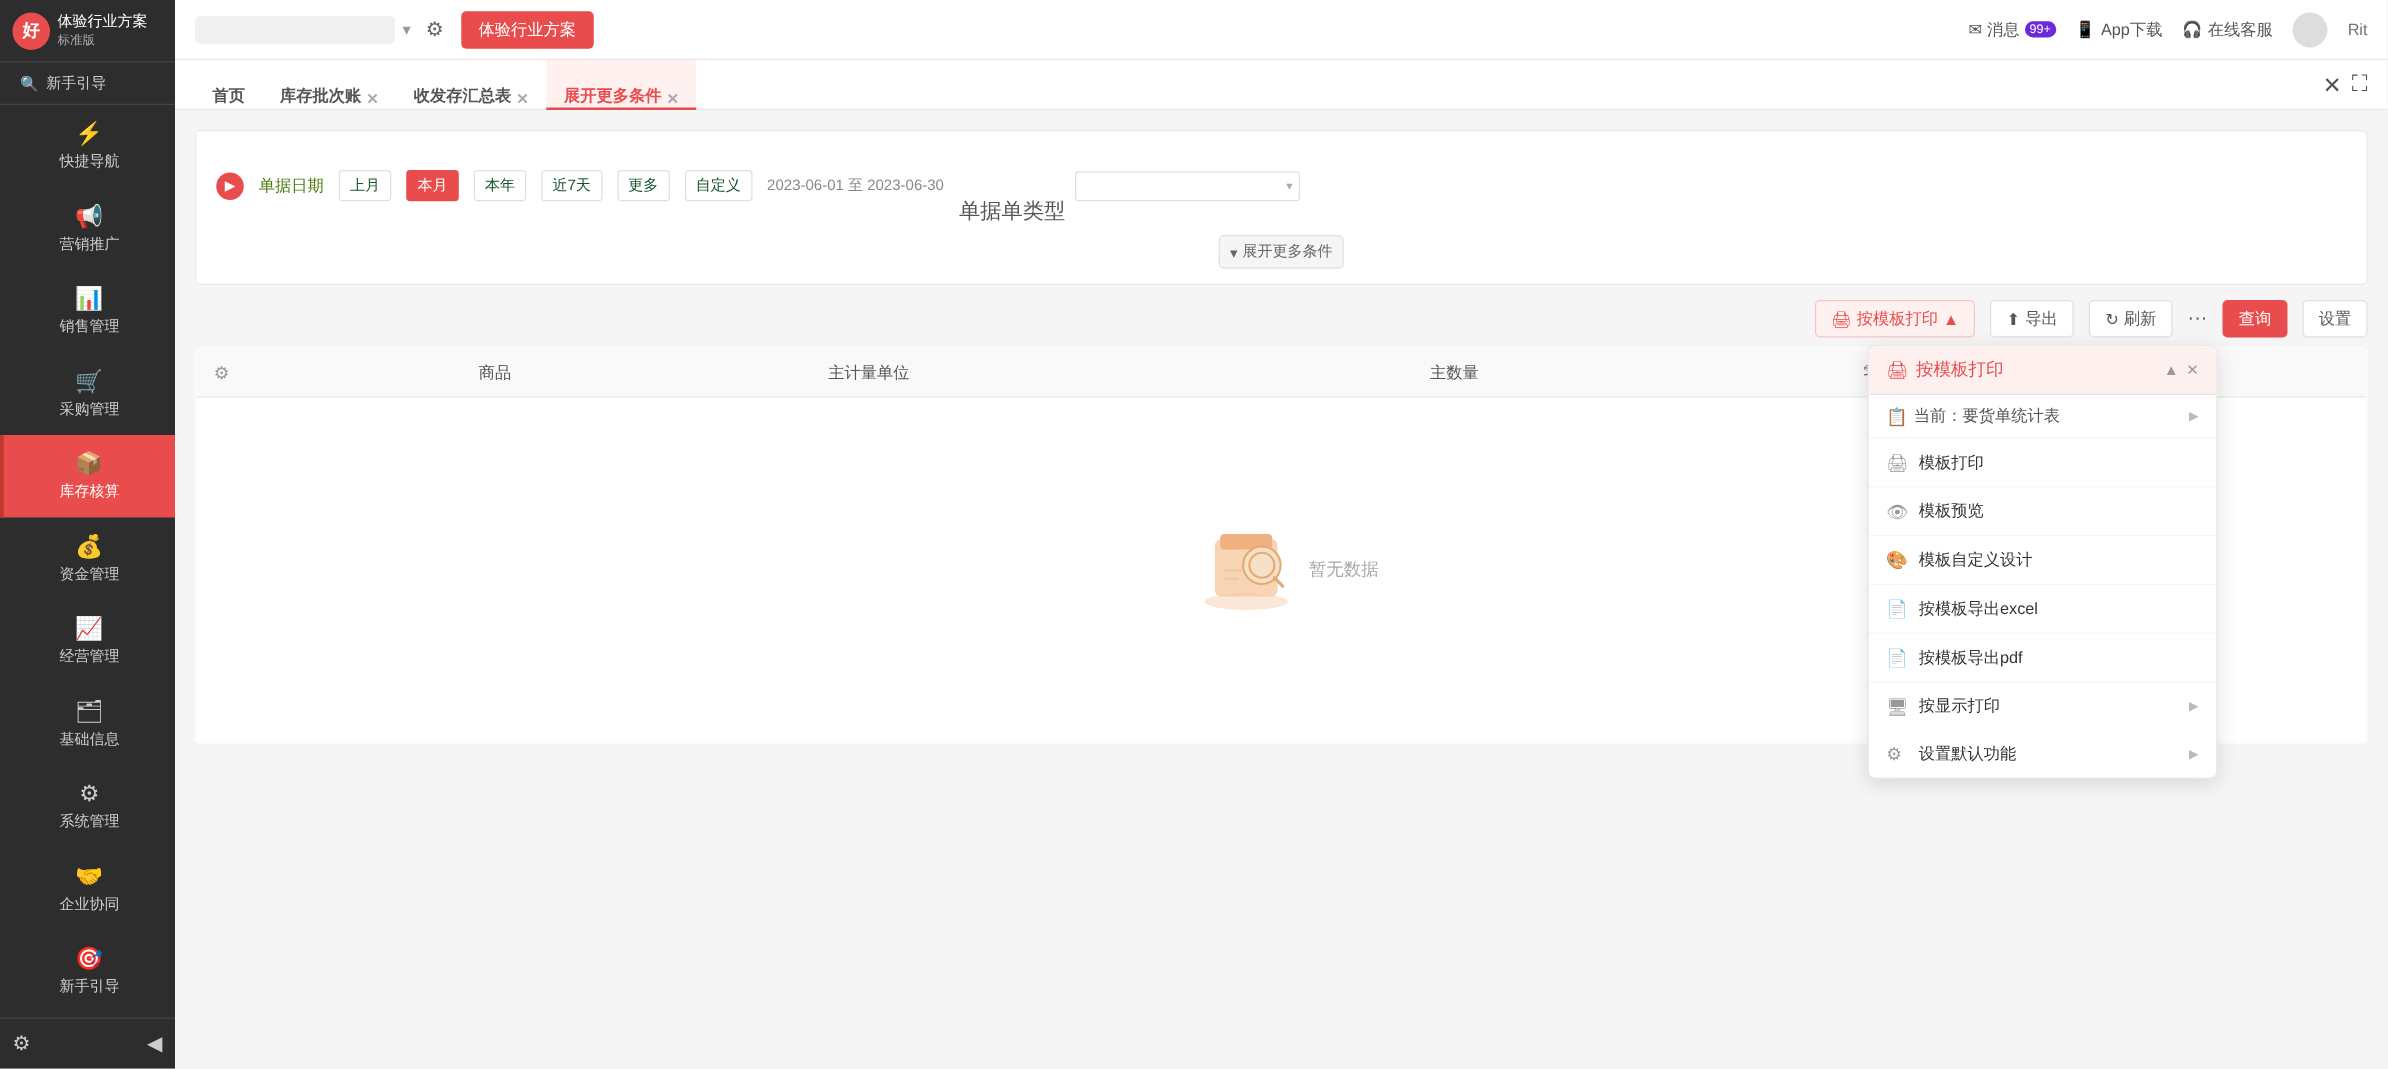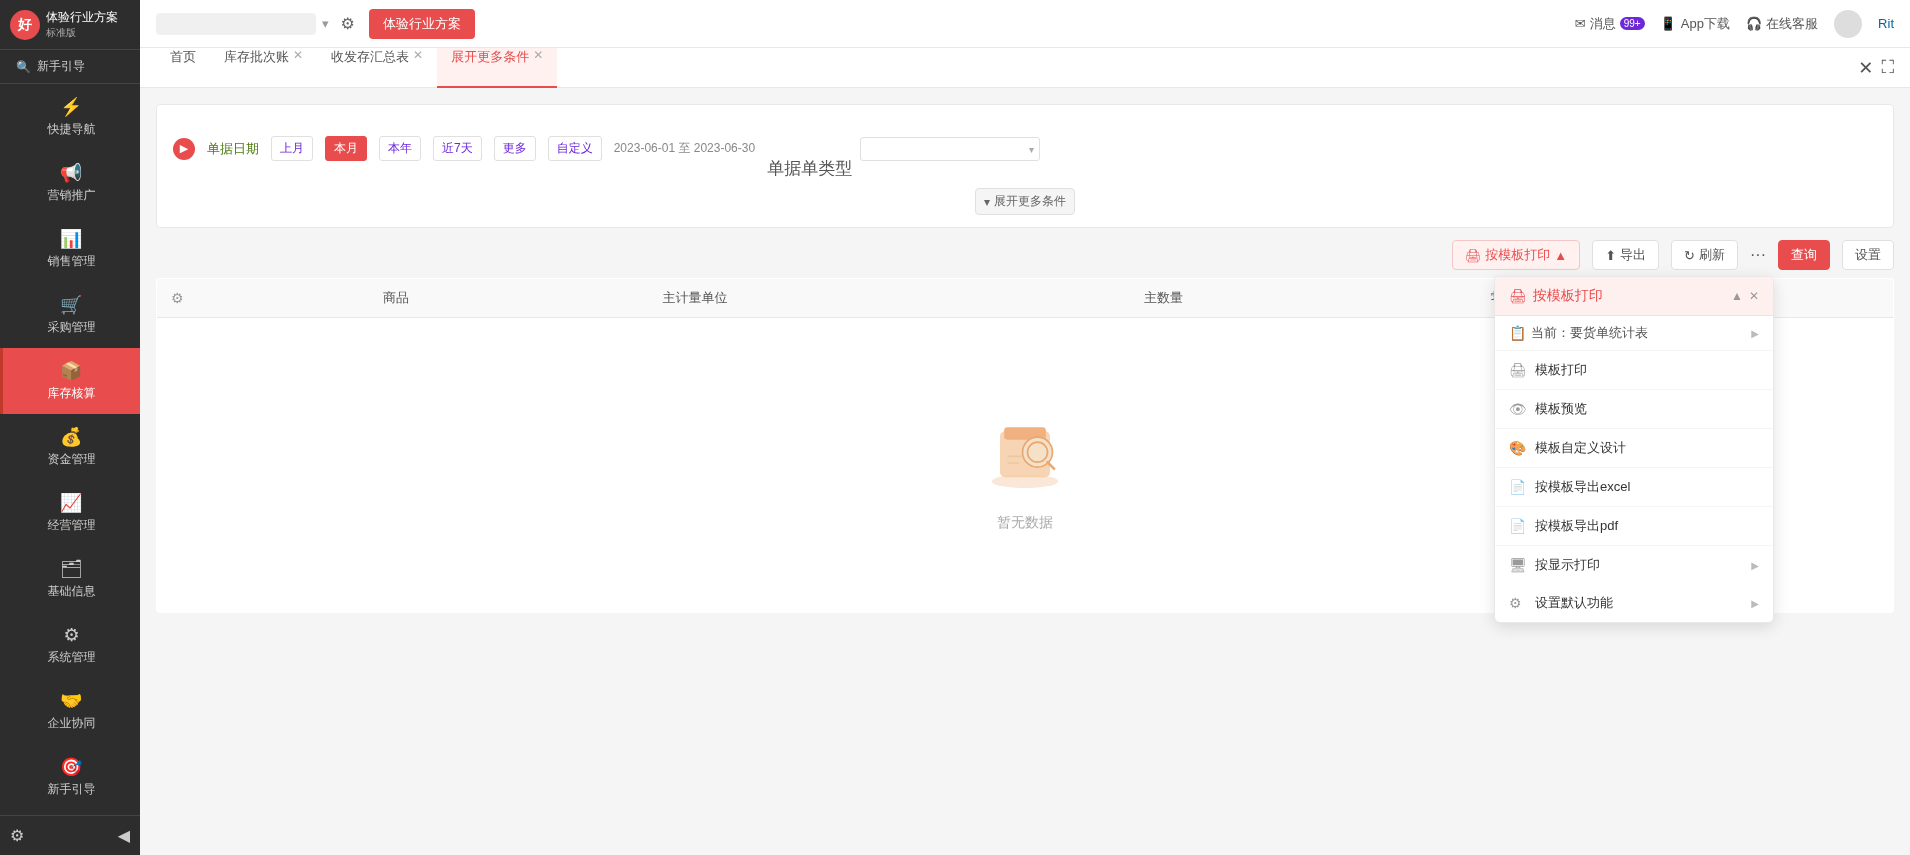--- a/index.html
+++ b/index.html
@@ -137,42 +137,43 @@
       font-size: 10px;
       padding: 1px 4px;
       min-width: 18px;
       text-align: center;
     }
     .avatar {
       width: 28px; height: 28px;
       background: #ddd;
       border-radius: 50%;
     }
-    .username { font-size: 13px; color: #0369a1; }
+    .username { font-size: 13px; color: #737373; }
 
     
     .tabs-bar {
       background: #fff;
       display: flex;
       align-items: center;
       padding: 0 16px;
       height: 40px;
       border-bottom: 1px solid #e8e8e8;
       flex-shrink: 0;
     }
     .tab {
       display: flex;
-      align-items: flex-start;
+      align-items: flex-end;
       padding: 0 14px;
       height: 40px;
       font-size: 13px;
       color: #555;
       cursor: pointer;
       border-bottom: 2px solid transparent;
       white-space: nowrap;
+      font-weight: bold;
     }
     .tab.active { color: #e84c4c; background: #fff1f0; border-bottom: 2px solid #e84c4c; }
     .tab-close-icon { margin-left: 4px; color: #aaa; font-size: 12px; cursor: pointer; }
     .tabs-right { margin-left: auto; display: flex; align-items: center; gap: 8px; }
     .tabs-right span { font-size: 18px; color: #555; cursor: pointer; }
 
     
     .page-content {
       flex: 1;
       overflow: auto;
@@ -228,21 +229,21 @@
       flex-shrink: 0;
     }
     .date-label { font-size: 13px; color: #4d7c0f; }
     .date-btn {
       border: 1px solid #e0e0e0;
       background: #fff;
       padding: 3px 8px;
       border-radius: 3px;
       font-size: 12px;
       cursor: pointer;
-      color: #6d28d9;
+      color: #14532d;
     }
     .date-btn.active {
       background: #e84c4c;
       color: white;
       border-color: #e84c4c;
     }
     .date-range { font-size: 12px; color: #888; }
     .filter-select {
       display: flex;
       align-items: center;
@@ -336,21 +337,20 @@
       padding: 10px 14px;
       font-size: 13px;
       color: #333;
       border-bottom: 1px solid #f0f0f0;
     }
     .settings-icon { color: #999; font-size: 14px; cursor: pointer; }
 
     
     .empty-state {
       display: flex;
-      flex-direction: column;
       align-items: center;
       justify-content: center;
       padding: 80px 0;
     }
     .empty-icon {
       width: 100px;
       height: 100px;
       margin-bottom: 16px;
     }
     .empty-text { font-size: 14px; color: #aaa; }

